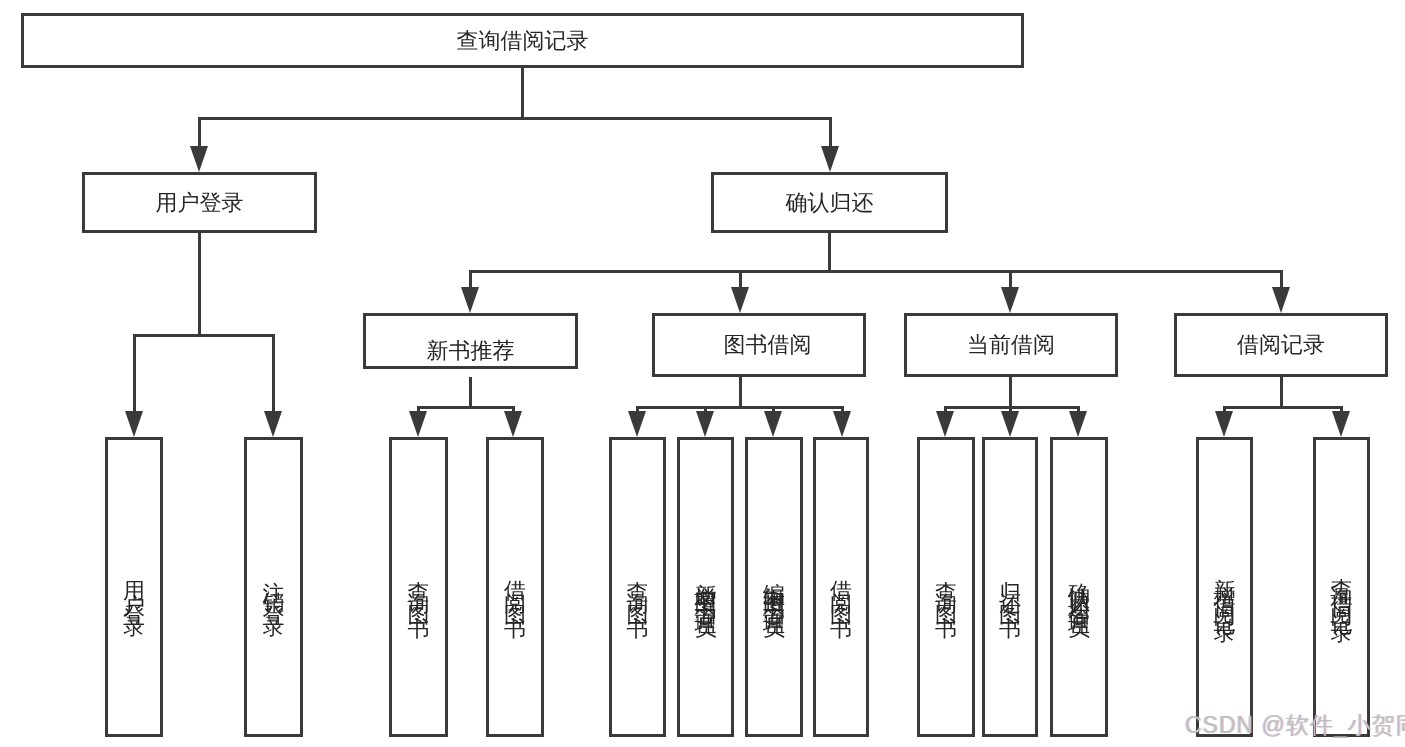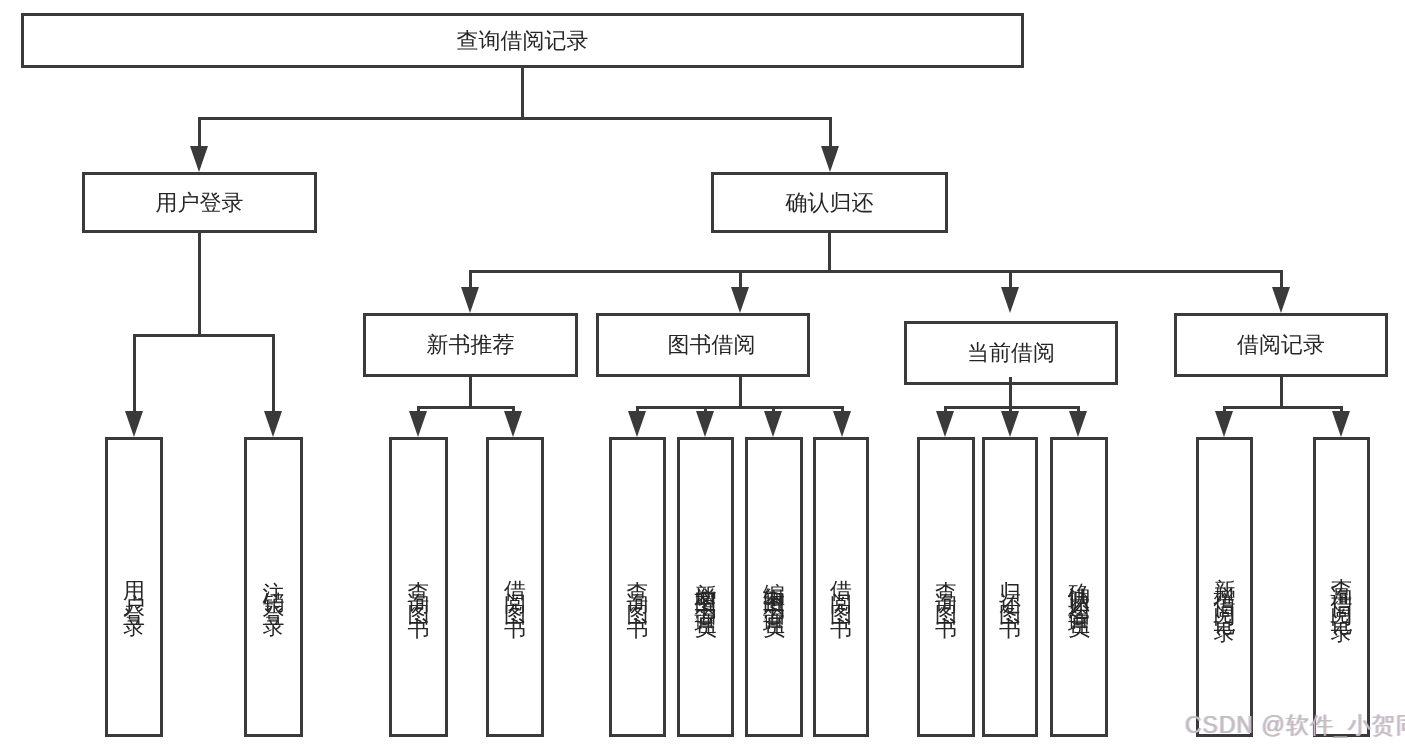--- a/index.html
+++ b/index.html
@@ -76,27 +76,27 @@
   <div class="v-line" style="left:469px;top:270px;height:22px;"></div>
   <div class="arrow" style="left:461px;top:287px;"></div>
   <div class="v-line" style="left:739px;top:270px;height:22px;"></div>
   <div class="arrow" style="left:731px;top:287px;"></div>
   <div class="v-line" style="left:1009px;top:270px;height:22px;"></div>
   <div class="arrow" style="left:1001px;top:287px;"></div>
   <div class="v-line" style="left:1280px;top:270px;height:22px;"></div>
   <div class="arrow" style="left:1272px;top:287px;"></div>
 </div>
 
-<div class="node" style="left:363px;top:313px;width:215px;height:64px;">
+<div class="node" style="left:363px;top:313px;width:215px;height:56px;align-items:flex-end;">
   <span>新书推荐</span>
 </div>
-<div class="node" style="left:596px;top:313px;width:214px;height:64px;padding-left:17px;">
+<div class="node" style="left:652px;top:313px;width:214px;height:64px;padding-left:17px;">
   <span>图书借阅</span>
 </div>
-<div class="node" style="left:904px;top:321px;width:214px;height:64px;">
+<div class="node" style="left:904px;top:313px;width:214px;height:64px;">
   <span>当前借阅</span>
 </div>
 <div class="node" style="left:1174px;top:313px;width:214px;height:64px;">
   <span>借阅记录</span>
 </div>
 
 <div>
   <div class="v-line" style="left:469px;top:377px;height:32px;"></div>
   <div class="h-line" style="left:417px;top:406px;width:98px;"></div>
   <div class="v-line" style="left:417px;top:406px;height:10px;"></div>

